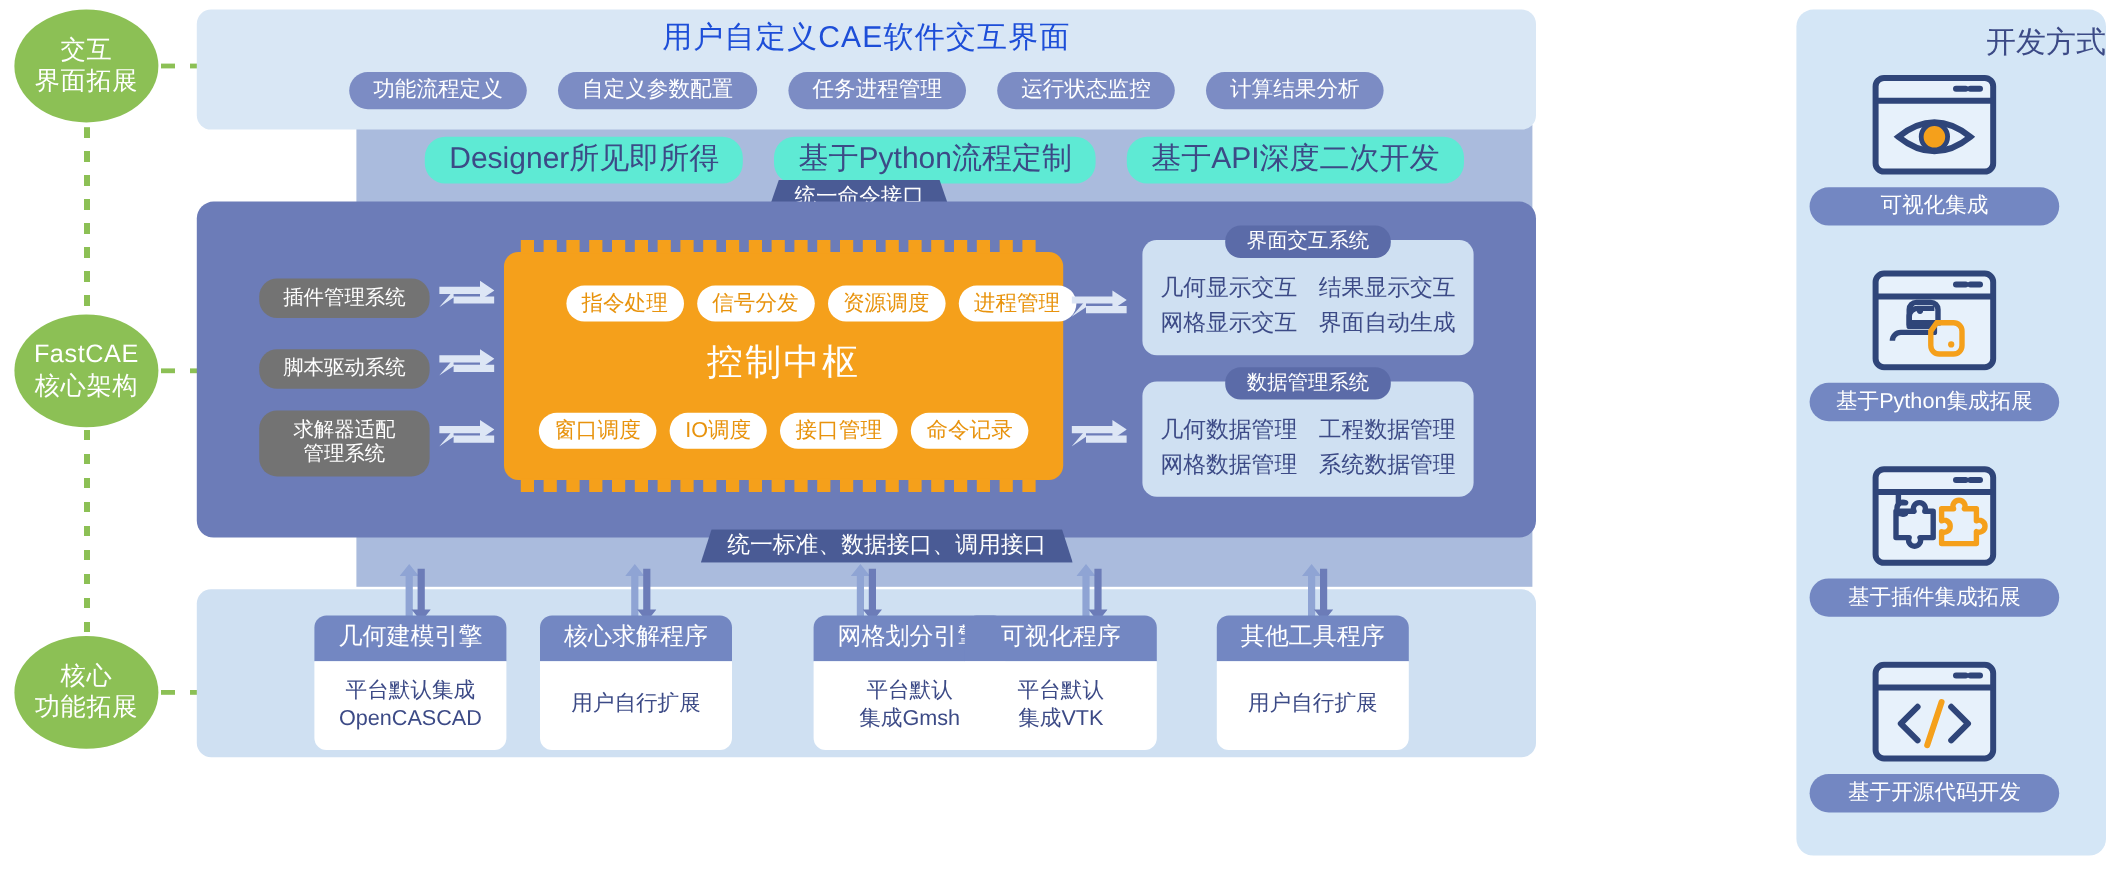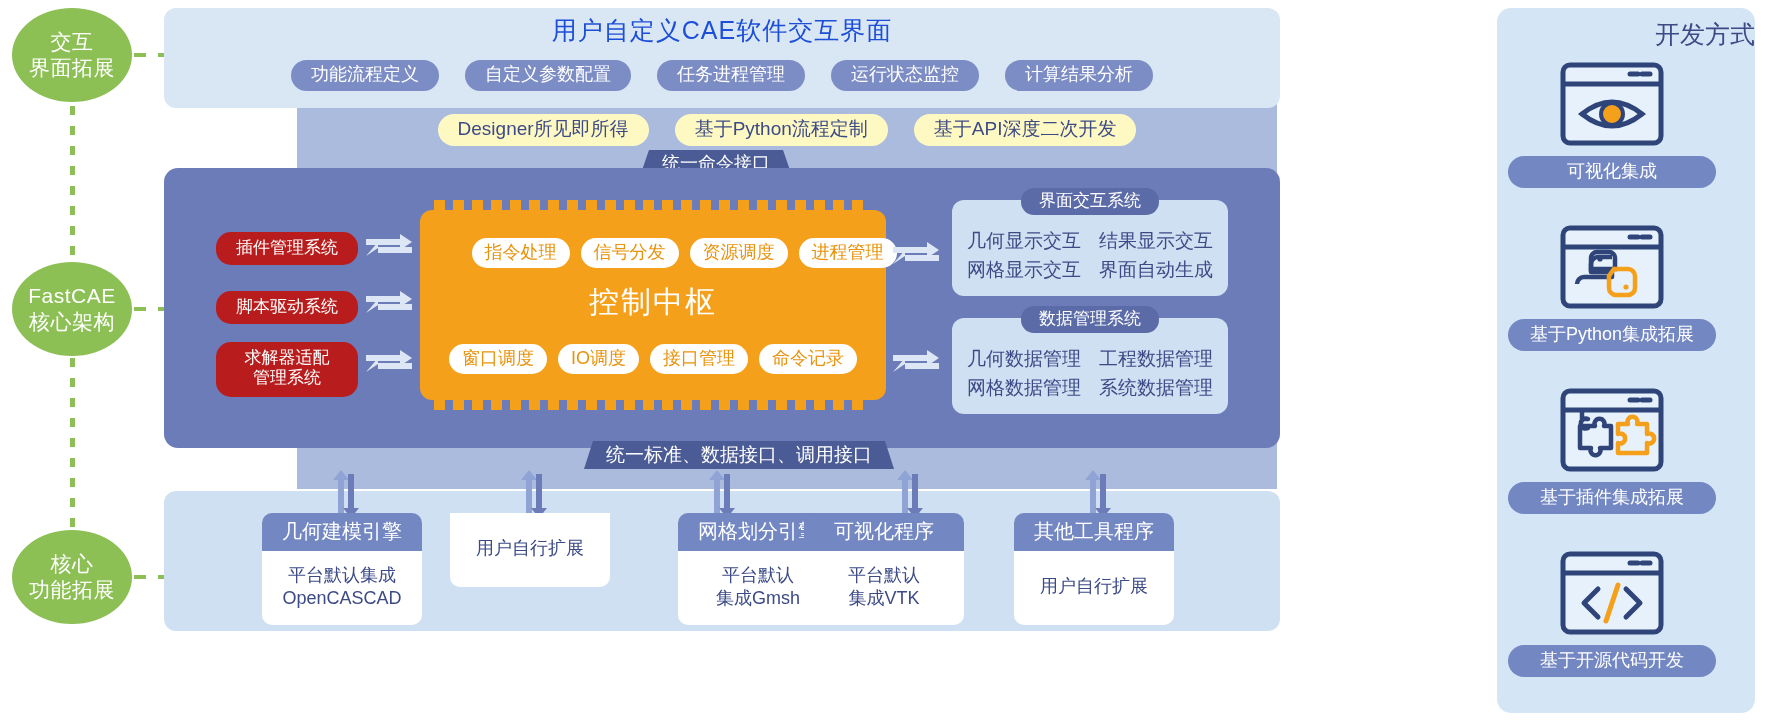--- a/index.html
+++ b/index.html
@@ -48,42 +48,42 @@
   #top-pills{left:164px;top:60px;width:1116px;}
   .pill-dark{
     background:#7c8cc4;color:#fff;border-radius:16px;padding:5px 20px 6px;
     font-size:18px;white-space:nowrap;line-height:1.1;
   }
 
   
   #mid-panel{left:297px;top:104px;width:980px;height:385px;background:#aabbdd;}
   #mid-pills{left:297px;top:114px;width:980px;}
   .pill-white{
-    background:#fef9c3;color:#3c4a86;border-radius:17px;padding:5px 20px 6px;
-    font-size:19px;white-space:nowrap;line-height:1.1;
+    background:#5eead4;color:#3c4a86;border-radius:17px;padding:5px 20px 6px;
+    font-size:25px;white-space:nowrap;line-height:1.1;
   }
 
   
   .banner{
     background:#4a5b95;color:#fff;font-size:18px;text-align:center;
     line-height:26px;white-space:nowrap;
     clip-path:polygon(9px 0,calc(100% - 9px) 0,100% 100%,0 100%);
     padding:0 22px;
   }
   #banner-cmd{left:640px;top:150px;height:26px;}
   #banner-std{left:584px;top:441px;height:28px;line-height:28px;font-size:19px;}
 
   
   #core-panel{
     left:164px;top:168px;width:1116px;height:280px;border-radius:14px;background:#6c7cb8;
   }
 
   
   .sysbtn{
-    position:absolute;left:216px;width:142px;background:#b91c1c;color:#fff;
+    position:absolute;left:216px;width:142px;background:#737373;color:#fff;
     border-radius:15px;text-align:center;font-size:17px;line-height:1.2;
     padding:6px 0 7px;
   }
   #sys-1{top:232px;}
   #sys-2{top:291px;}
   #sys-3{top:342px;padding:6px 0 8px;}
 
   .dblarrow{position:absolute;width:46px;height:34px;}
 
   
@@ -351,20 +351,21 @@
 <svg class="downarrow abs" style="left:1085px;top:470px;" viewBox="0 0 26 48">
   <polygon points="8,0 0,10 5,10 5,44 11,44 11,10 16,10" fill="#8fa4d4"></polygon>
   <polygon points="18,48 26,38 21,38 21,4 15,4 15,38 10,38" fill="#6c7cb8"></polygon>
 </svg>
 
 <div class="card" style="left:262px;">
   <div class="card-hdr">几何建模引擎</div>
   <div class="card-body">平台默认集成<br>OpenCASCAD</div>
 </div>
 <div class="card" style="left:450px;">
+  <div class="card-hdr">核心求解程序</div>
   <div class="card-body">用户自行扩展</div>
 </div>
 <div class="card" style="left:638px;margin-left:40px;">
   <div class="card-hdr">网格划分引擎</div>
   <div class="card-body">平台默认<br>集成Gmsh</div>
 </div>
 <div class="card" style="left:804px;">
   <div class="card-hdr">可视化程序</div>
   <div class="card-body">平台默认<br>集成VTK</div>
 </div>

